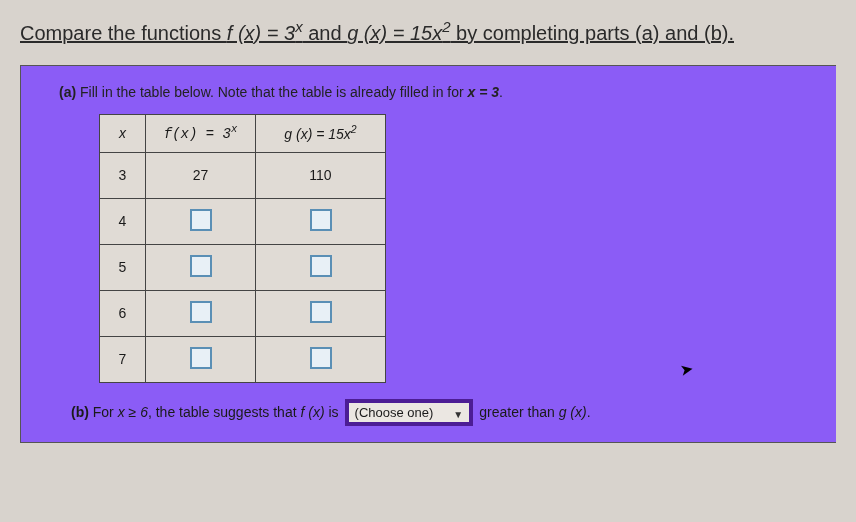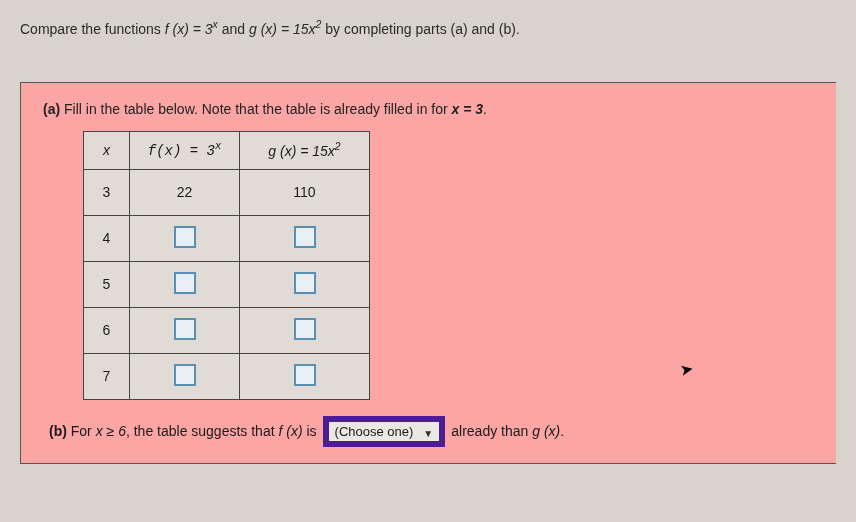--- a/index.html
+++ b/index.html
@@ -7,29 +7,30 @@
       font-family: Arial, Helvetica, sans-serif;
       background: #d8d3cd;
       width: 856px;
       height: 522px;
       padding: 18px 20px;
       color: #1a1a1a;
       font-size: 14px;
       position: relative;
     }
     .top-line {
-      font-size: 14px;
-      margin-bottom: 45px;
+      font-size: 20px;
+      margin-bottom: 20px;
       color: #2a2a2a;
+      text-decoration: underline;
     }
     .frame {
       border: 1px solid #555;
       border-right: none;
-      padding: 18px 22px 16px 22px;
-      background: #fca5a5;
+      padding: 18px 22px 16px 38px;
+      background: #8b5cf6;
     }
     .section-label {
       font-size: 14px;
       margin-bottom: 14px;
       font-weight: bold;
       color: #222;
     }
     .section-label span { font-weight: normal; }
     table.data {
       border-collapse: collapse;
@@ -54,36 +55,36 @@
     table.data td.row { height: 46px; }
     .blank {
       display: inline-block;
       width: 22px;
       height: 22px;
       border: 2px solid #5a8fb5;
       background: #e8f0f6;
     }
     .part-b {
       margin-top: 16px;
-      margin-left: 6px;
+      margin-left: 12px;
       font-size: 14px;
       display: flex;
       align-items: center;
       gap: 6px;
       flex-wrap: wrap;
     }
     .part-b .lbl { font-weight: bold; }
     .dropdown {
       display: inline-flex;
       align-items: flex-end;
-      border: 6px solid #4c1d95;
+      border: 4px solid #4c1d95;
       background: #ebe7e2;
       padding: 2px 6px;
       font-size: 13px;
-      gap: 10px;
+      gap: 20px;
     }
     .dropdown .arrow {
       font-size: 10px;
       color: #333;
     }
     .cursor {
       position: absolute;
       left: 680px;
       top: 360px;
       font-size: 16px;
@@ -108,21 +109,21 @@
 
   <table class="data">
     <tbody>
         <tr>
       <th class="col-x"><i class="math">x</i></th>
       <th class="col-f"><i class="math"><span>f(x) = 3</span><sup>x</sup></i></th>
       <th class="col-g"><i class="math"><span>g (x) = 15x</span><sup>2</sup></i></th>
     </tr>
     <tr>
       <td class="row">3</td>
-      <td class="row">22</td>
+      <td class="row">27</td>
       <td class="row">110</td>
     </tr>
     <tr>
       <td class="row">4</td>
       <td class="row"><span class="blank"></span></td>
       <td class="row"><span class="blank"></span></td>
     </tr>
     <tr>
       <td class="row">5</td>
       <td class="row"><span class="blank"></span></td>
@@ -140,18 +141,18 @@
     </tr>
   </tbody>
     </table>
 
   <div class="part-b">
     <span><span class="lbl" style="font-weight:bold">(b)</span><span> For </span><i class="math">x ≥ 6</i><span>, the table suggests that </span><i class="math">f (x)</i><span> is </span></span>
     <span class="dropdown">
       <span>(Choose one)</span>
       <span class="arrow">▼</span>
     </span>
-    <span><span> already than </span><i class="math">g (x)</i><span>.</span></span>
+    <span><span> greater than </span><i class="math">g (x)</i><span>.</span></span>
   </div>
 
 </div>
 
 <div class="cursor">➤</div>
 
 </body></html>

